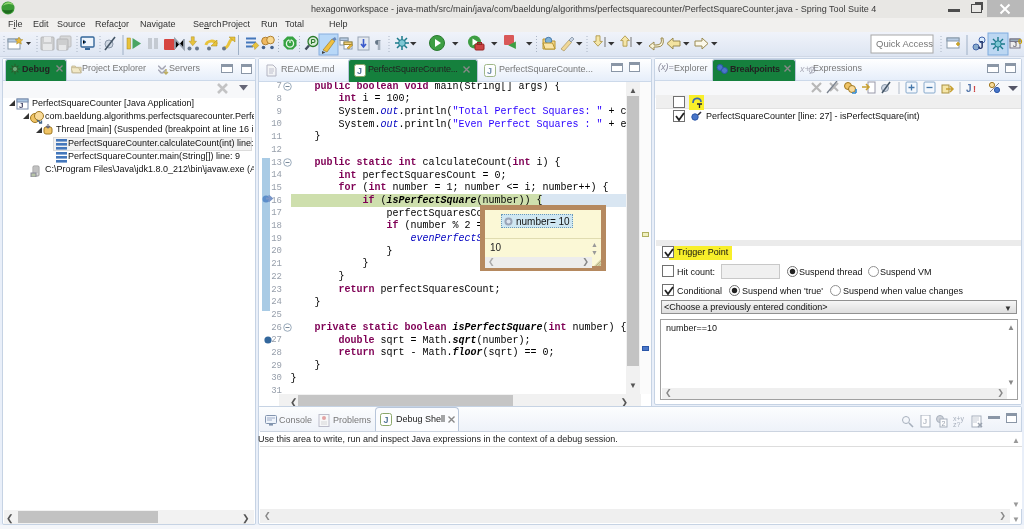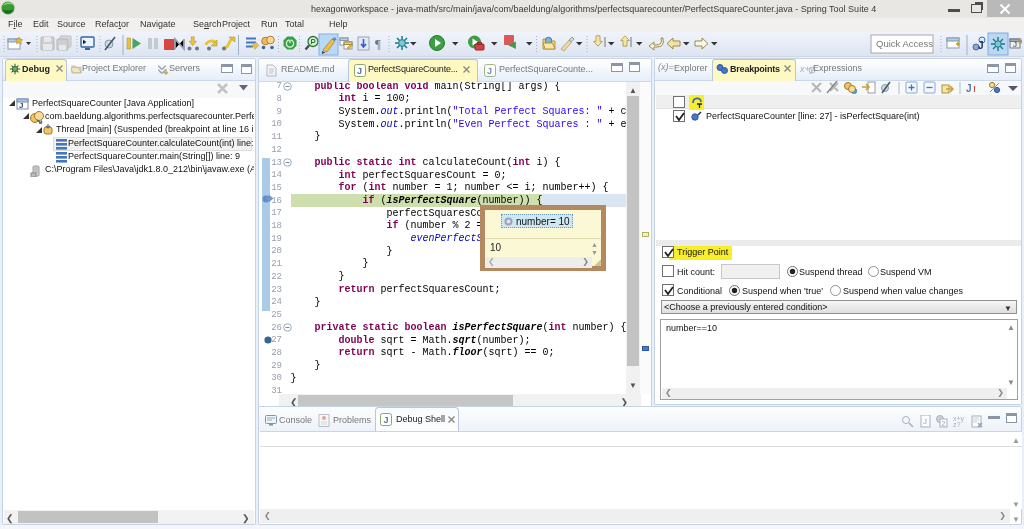--- a/index.html
+++ b/index.html
@@ -11,21 +11,21 @@
 #titletext { left:311px; top:4px; font-size:9px; color:#3a3a3a; }
 
 #menubar { left:0; top:18px; width:1024px; height:14px; background:#f1f0ee; color:#333; font-size:9px; }
 #menubar span { position:absolute; top:1px; }
 
 #toolbar { left:0; top:32px; width:1024px; height:25px; background:linear-gradient(#f0f3fa,#dde5f2); border-bottom:1px solid #d0d8e6; }
 
 .panel { background:#fff; border:1px solid #c6d3e4; border-radius:2px; }
 .tabbar { position:absolute; left:0; top:0; right:0; height:22px; background:linear-gradient(#ffffff,#e6eefa); border-bottom:1px solid #ccd9ea; }
 .tab { position:absolute; top:0; height:22px; font-size:9px; color:#777; padding-top:4px; white-space:nowrap; }
-.tab.active { background:#fef9c3; color:#222; border:1px solid #b8c6da; border-bottom:none; border-radius:3px 3px 0 0; }
+.tab.active { background:#15803d; color:#222; border:1px solid #b8c6da; border-bottom:none; border-radius:3px 3px 0 0; }
 
 #leftpanel { left:2px; top:58px; width:254px; height:467px; }
 
 #editor { left:258px; top:58px; width:394px; height:351px; }
 
 #rightpanel { left:654px; top:58px; width:368px; height:347px; }
 
 #bottompanel { left:258px; top:406px; width:764px; height:119px; }
 .mono { font-family:"Liberation Mono", monospace; }
 .k { color:#7f0055; font-weight:bold; }
@@ -704,20 +704,21 @@
         <rect x="1" y="1" width="9" height="11" fill="#fff" stroke="#9aa4b2"></rect>
         <path d="M2 3h6M2 5h6M2 7h4" stroke="#c0c6d0"></path>
         <path d="M7 8l4 4M11 8l-4 4" stroke="#8a94a2" stroke-width="1.5"></path>
       </g>
  </svg>
  <div class="abs" style="left:729px;top:9px;width:12px;height:3px;background:#8a96a6"></div>
  <div class="abs" style="left:747px;top:6px;width:11px;height:10px;border:1px solid #8a96a6;background:#fff"></div>
  <div class="abs" style="left:747px;top:6px;width:11px;height:3px;background:#8a96a6"></div>
 
  <div class="abs" style="left:1px;top:24px;width:762px;height:78px;background:#fff;border-top:1px solid #ccd4e0">
+  <div class="abs" style="left:-2px;top:2px;font-size:9px;color:#222;white-space:nowrap">Use this area to write, run and inspect Java expressions in the context of a debug session.</div>
   <div class="abs" style="left:0;top:14px;width:762px;height:1px;background:#ddd"></div>
   <div class="abs" style="right:2px;top:4px;color:#999;font-size:8px">▲</div>
   <div class="abs" style="right:2px;top:68px;color:#999;font-size:8px">▼</div>
  </div>
 
  <div class="abs" style="left:1px;top:102px;width:750px;height:14px;background:#efefef">
   <span class="abs" style="left:4px;top:2px;color:#888;font-size:8px">❮</span>
   <span class="abs" style="right:4px;top:2px;color:#888;font-size:8px">❯</span>
  </div>
  <div class="abs" style="left:753px;top:108px;color:#999;font-size:8px">▼</div>

